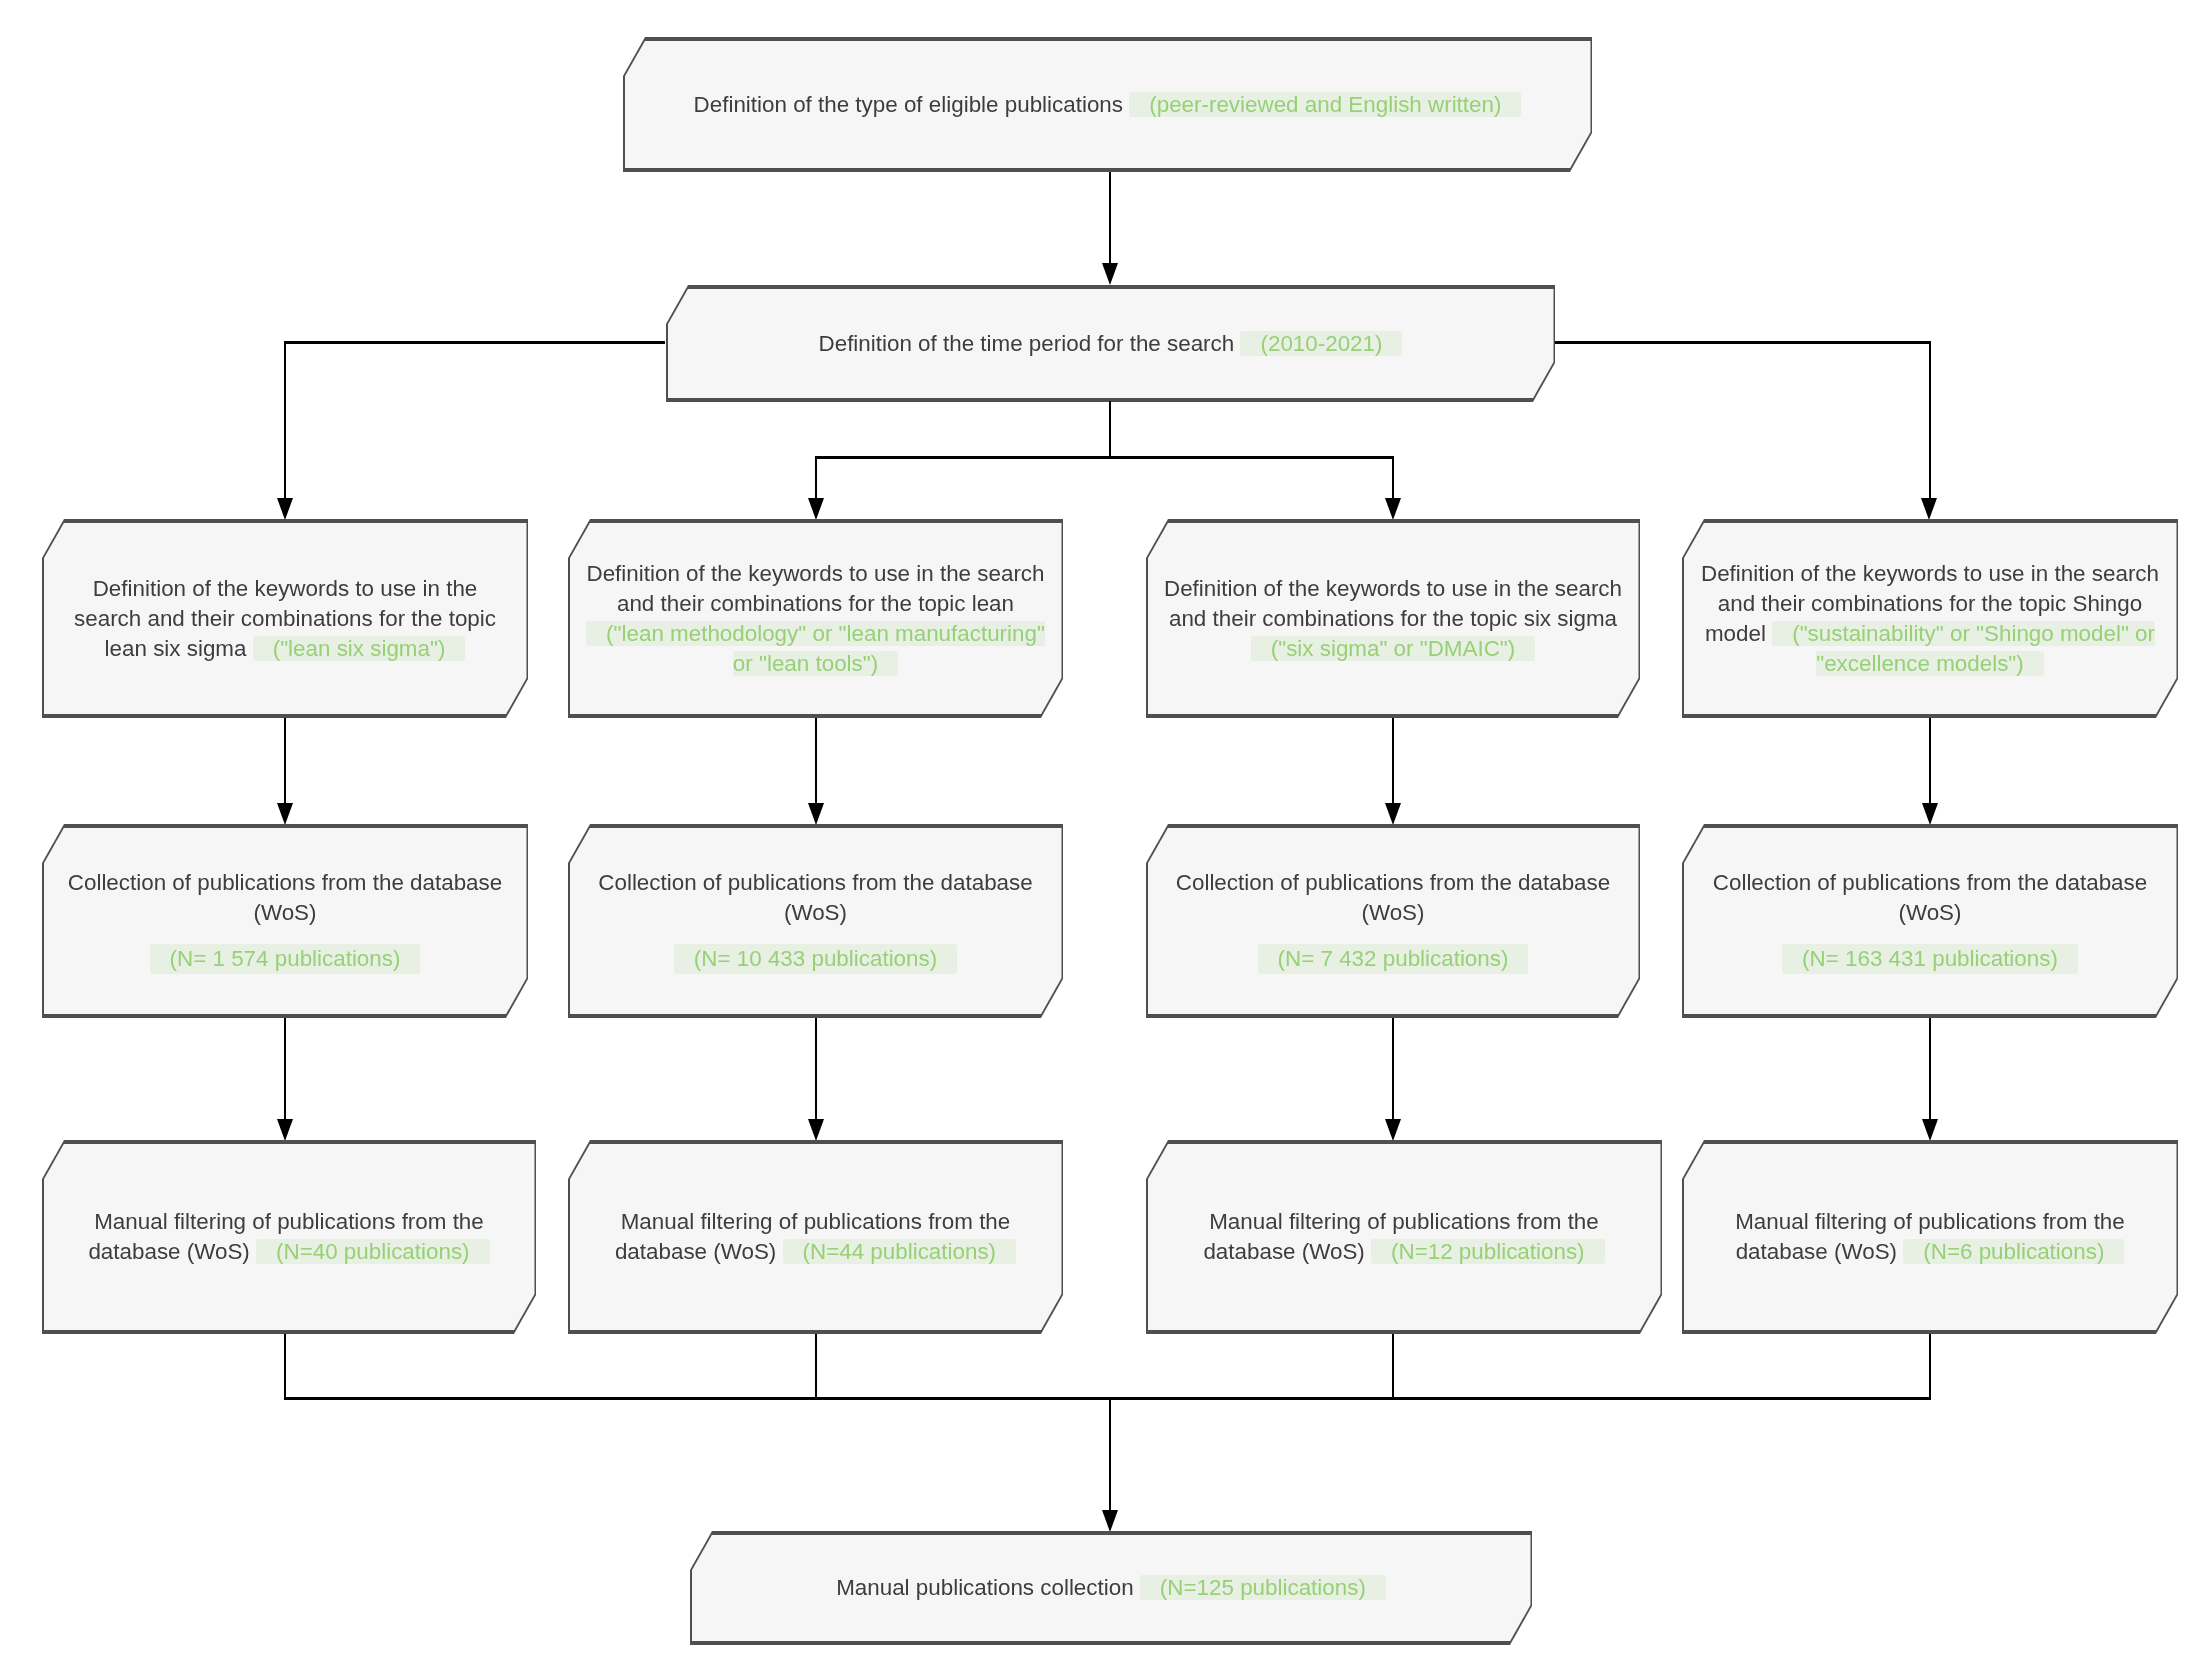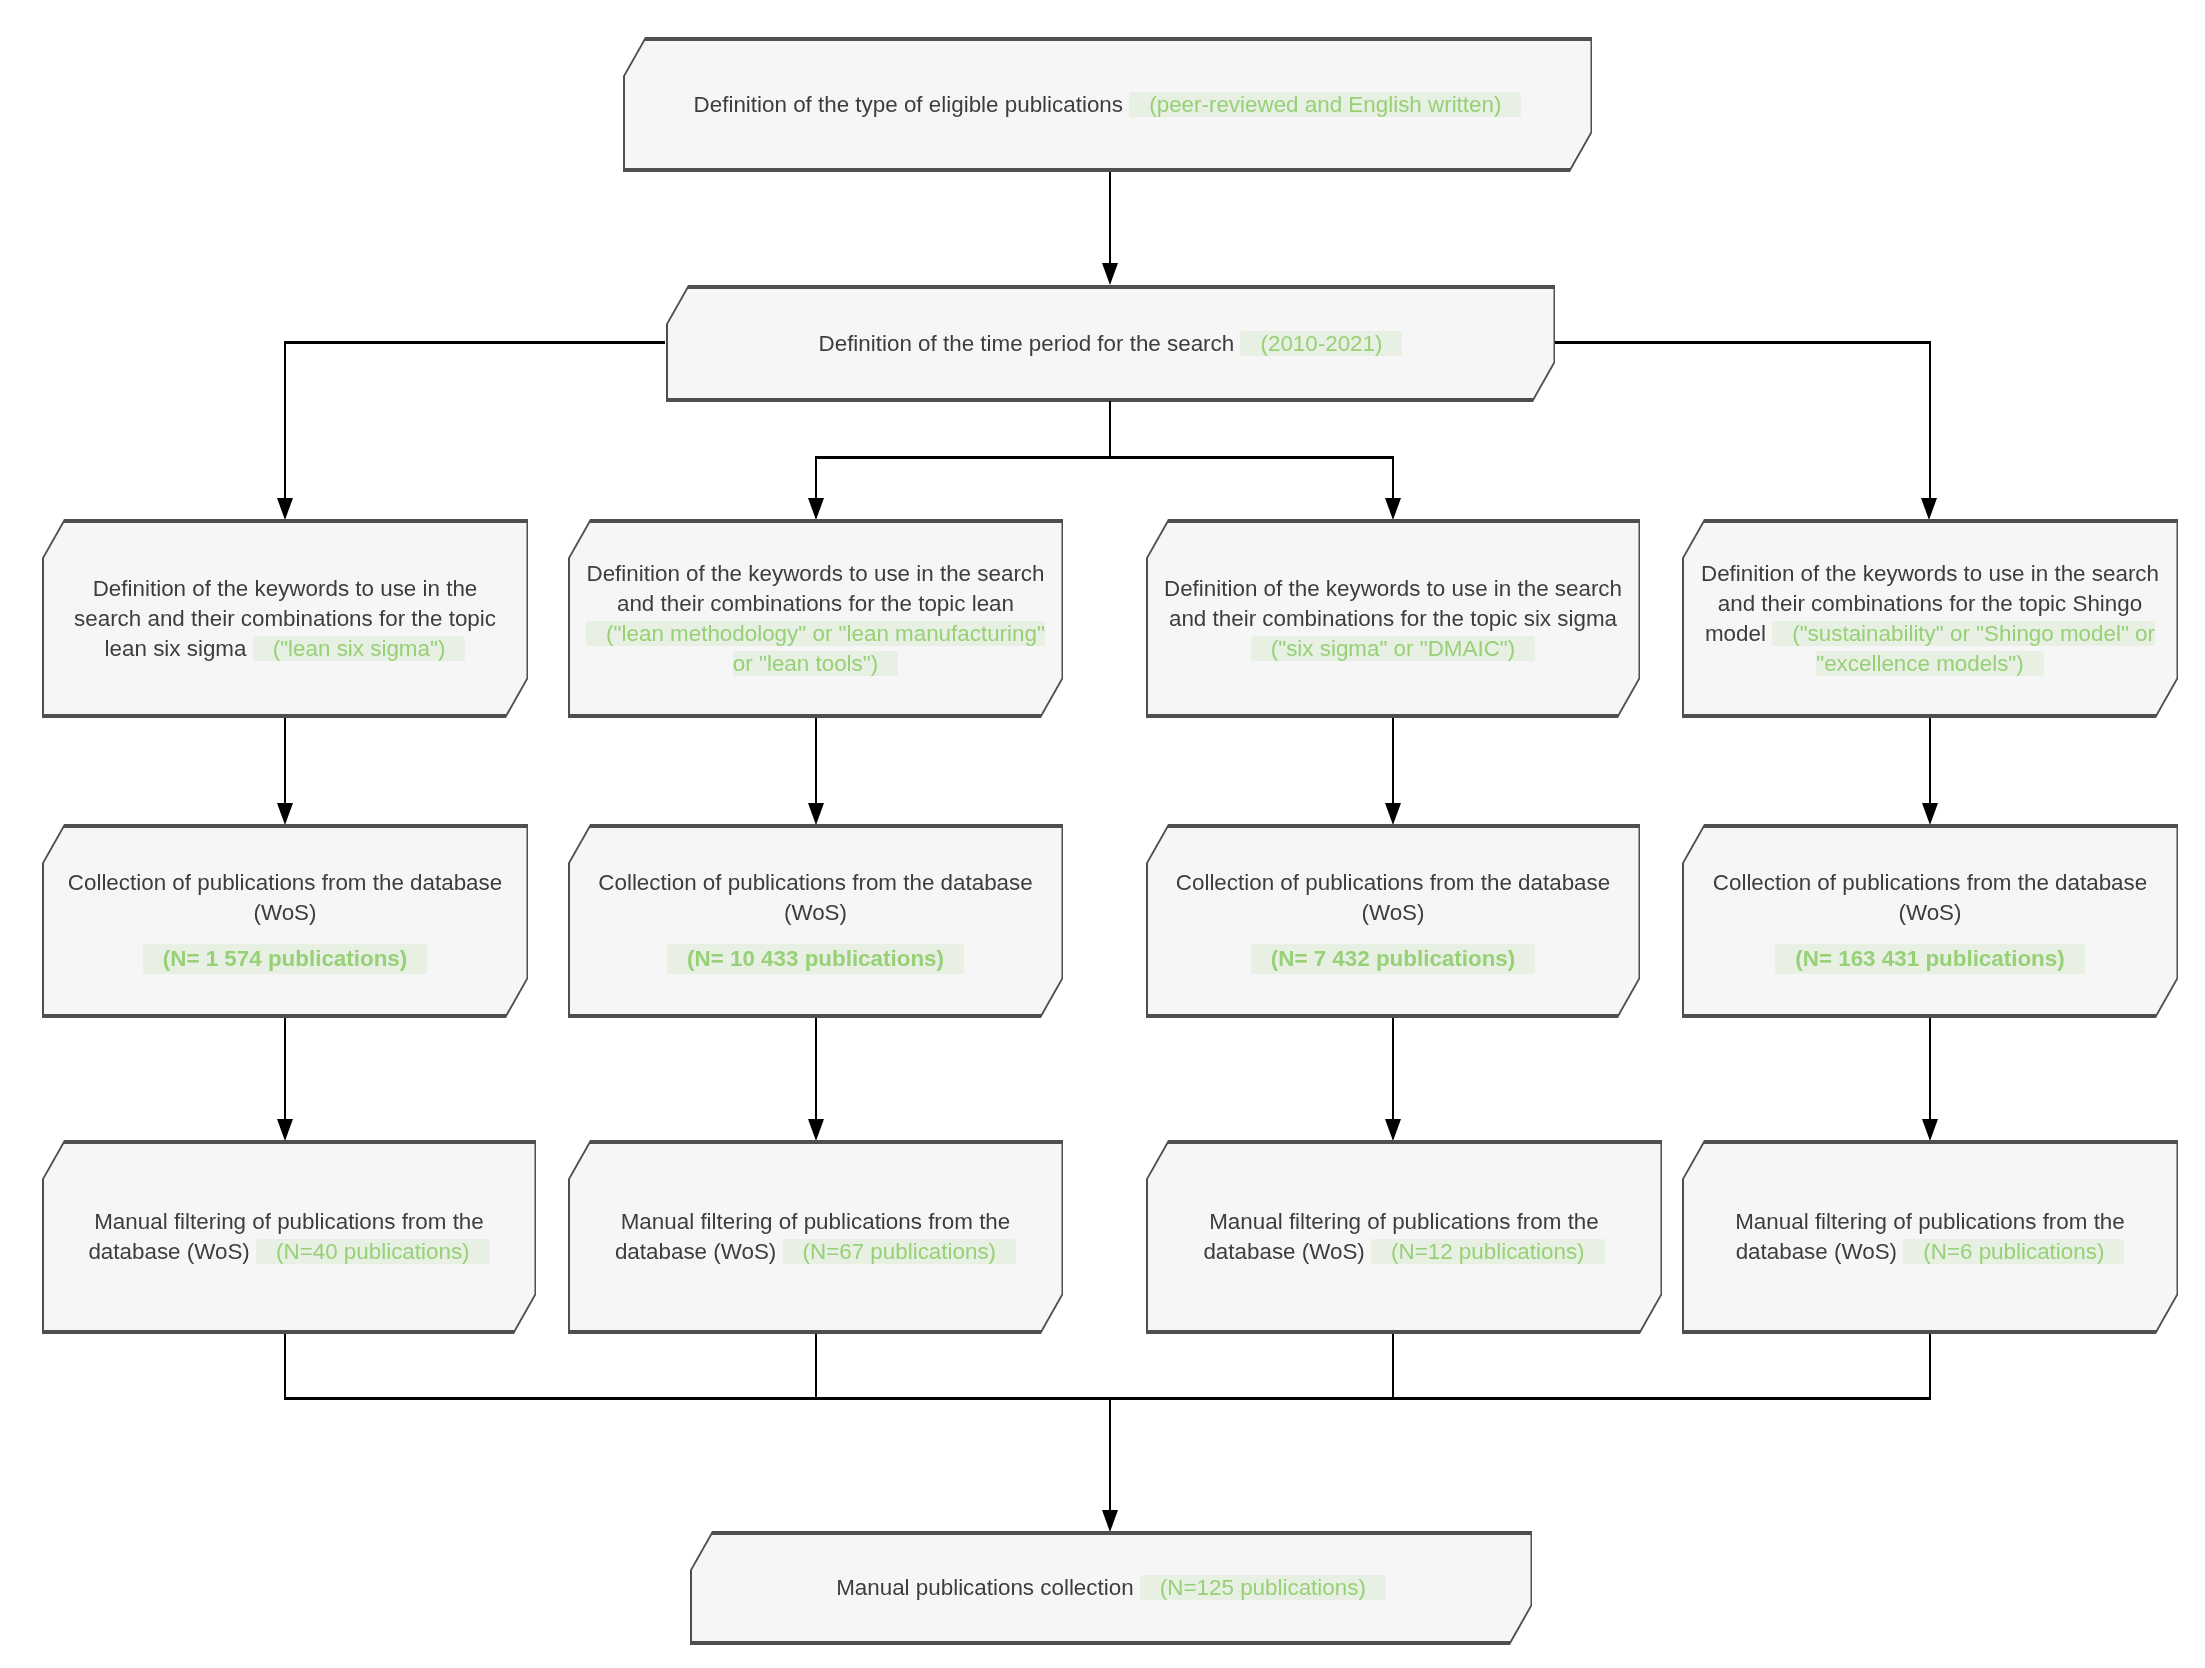--- a/index.html
+++ b/index.html
@@ -17,21 +17,21 @@
     position:absolute;left:1.5px;right:1.5px;top:4px;bottom:4px;background:var(--box-fill,#f5f6f5);
     clip-path:polygon(20.4px 0,100% 0,100% calc(100% - 36px),calc(100% - 20.4px) 100%,0 100%,0 36px);
   }
   .node-label{
     position:absolute;inset:0;display:flex;align-items:center;justify-content:center;
     text-align:center;padding:0 18px;box-sizing:border-box;
     font-size:22.4px;line-height:30px;color:var(--text,#3d3d3d);
   }
   .node-label .txt{width:100%;}
   .hl{color:var(--highlight,#97d077);background:rgba(151,208,119,0.14);border-radius:3px;padding:0 20px;}
-  .stack .hl{display:inline-block;margin-top:16px;font-weight:bold;}
+  .stack .hl{display:inline-block;margin-top:16px;}
   .tight{padding:0 9px;}
   
   .vline{position:absolute;width:1.5px;background:var(--connector,#000);}
   .hline{position:absolute;height:2.5px;background:var(--connector,#000);}
   .hline.thick{height:3px;}
   .arrow{
     position:absolute;width:0;height:0;
     border-left:8px solid transparent;border-right:8px solid transparent;
     border-top:22px solid var(--connector,#000);
   }
@@ -195,21 +195,21 @@
   </div>
     </div>
 </div>
 
 <div class="node" style="left:568px;top:1140px;width:495px;height:194px;">
   <div class="node-shell"></div>
   <div class="node-fill"></div>
   <div class="node-label">
       <div class="txt">
     <span>Manual filtering of publications from the database (WoS)</span>
-    <span class="hl">(N=67 publications)</span>
+    <span class="hl">(N=44 publications)</span>
   </div>
     </div>
 </div>
 
 <div class="node" style="left:1146px;top:1140px;width:516px;height:194px;">
   <div class="node-shell"></div>
   <div class="node-fill"></div>
   <div class="node-label">
       <div class="txt">
     <span>Manual filtering of publications from the database (WoS)</span>

